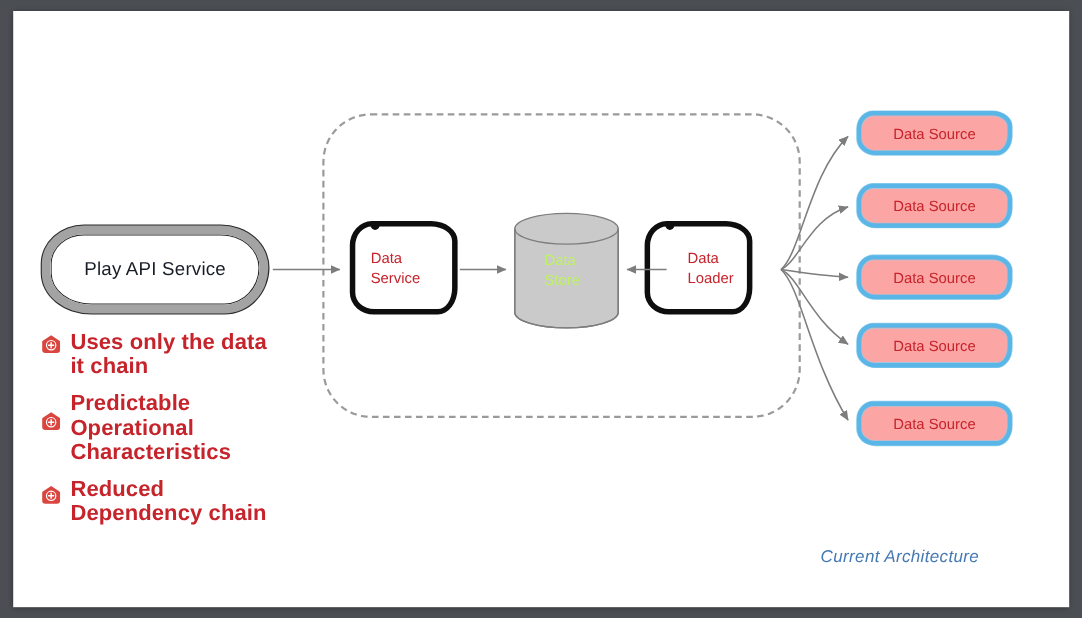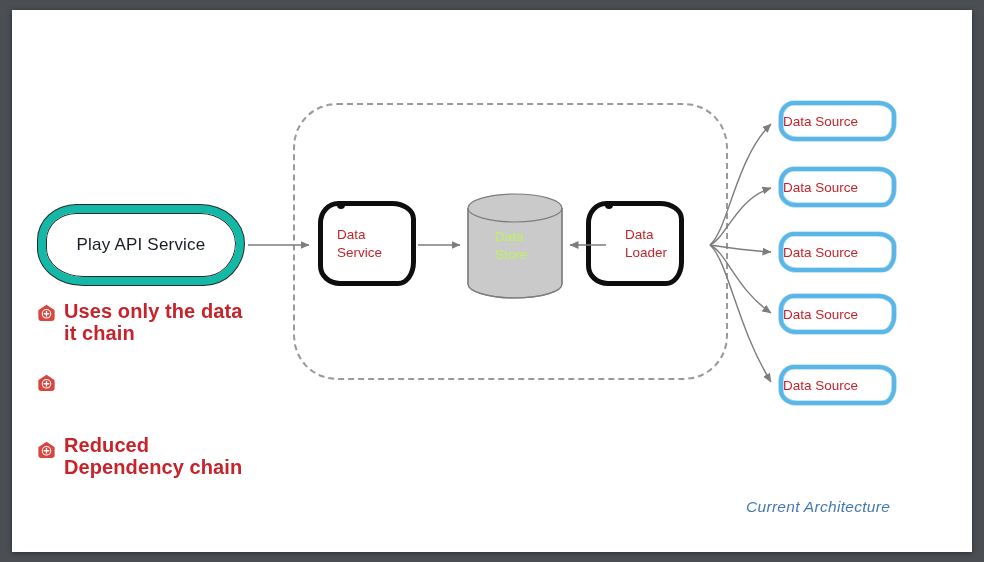--- a/index.html
+++ b/index.html
@@ -20,21 +20,21 @@
     background: #ffffff;
     box-shadow: 0 1px 5px rgba(0,0,0,0.45);
   }
 
   
   .play-api {
     position: absolute;
     left: 38px; top: 205px;
     width: 206px; height: 80px;
     background: #fff;
-    border: 8px solid #14b8a6;
+    border: 8px solid #a3a3a3;
     border-radius: 44px 50px 46px 52px / 40px 44px 48px 42px;
     box-shadow: 0 0 0 1px #2a2a2a, inset 0 0 0 1px #2a2a2a;
     display: flex; align-items: center; justify-content: center;
   }
   .play-api-label {
     font-size: 17px;
     color: #171c27;
     letter-spacing: .2px;
   }
 
@@ -93,26 +93,26 @@
     line-height: 18px;
     color: #bef264;
     width: 48px;
     z-index: 6;
   }
 
   
   .data-source {
     position: absolute;
     left: 779px;
-    width: 117px; height: 40px;
-    background: #ffffff;
+    width: 141px; height: 40px;
+    background: #fca5a5;
     border: 4px solid #5ab6e7;
     border-radius: 15px 18px 14px 17px / 16px 14px 18px 15px;
     box-shadow: 0 0 0 .6px #8ecdee, inset 0 0 0 .6px #8ecdee;
-    display: flex; align-items: center; 
+    display: flex; align-items: center; justify-content: center;
     z-index: 2;
   }
   .data-source .source-label {
     font-size: 13.5px;
     color: #c6232b;
   }
   .ds-1 { top: 101px; }
   .ds-2 { top: 167px; }
   .ds-3 { top: 232px; }
   .ds-4 { top: 294px; }
@@ -213,20 +213,25 @@
       <div>it chain</div>
     </div>
   </div>
 
   <div class="benefit b2">
     <svg class="badge" viewBox="0 0 24 25">
       <path d="M12 0.8 L22.7 7.9 Q23.5 8.4 23.5 9.4 L23.5 19.6 Q23.5 23.8 19.3 23.8 L4.7 23.8 Q0.5 23.8 0.5 19.6 L0.5 9.4 Q0.5 8.4 1.3 7.9 Z" fill="#d9463f"></path>
       <circle cx="12" cy="13.6" r="6" fill="none" stroke="#ffffff" stroke-width="1.5"></circle>
       <path d="M12 10.4 V16.8 M8.8 13.6 H15.2" stroke="#ffffff" stroke-width="1.9" stroke-linecap="round"></path>
     </svg>
+    <div class="benefit-text">
+      <div>Predictable</div>
+      <div>Operational</div>
+      <div>Characteristics</div>
+    </div>
   </div>
 
   <div class="benefit b3">
     <svg class="badge" viewBox="0 0 24 25">
       <path d="M12 0.8 L22.7 7.9 Q23.5 8.4 23.5 9.4 L23.5 19.6 Q23.5 23.8 19.3 23.8 L4.7 23.8 Q0.5 23.8 0.5 19.6 L0.5 9.4 Q0.5 8.4 1.3 7.9 Z" fill="#d9463f"></path>
       <circle cx="12" cy="13.6" r="6" fill="none" stroke="#ffffff" stroke-width="1.5"></circle>
       <path d="M12 10.4 V16.8 M8.8 13.6 H15.2" stroke="#ffffff" stroke-width="1.9" stroke-linecap="round"></path>
     </svg>
     <div class="benefit-text">
       <div>Reduced</div>

